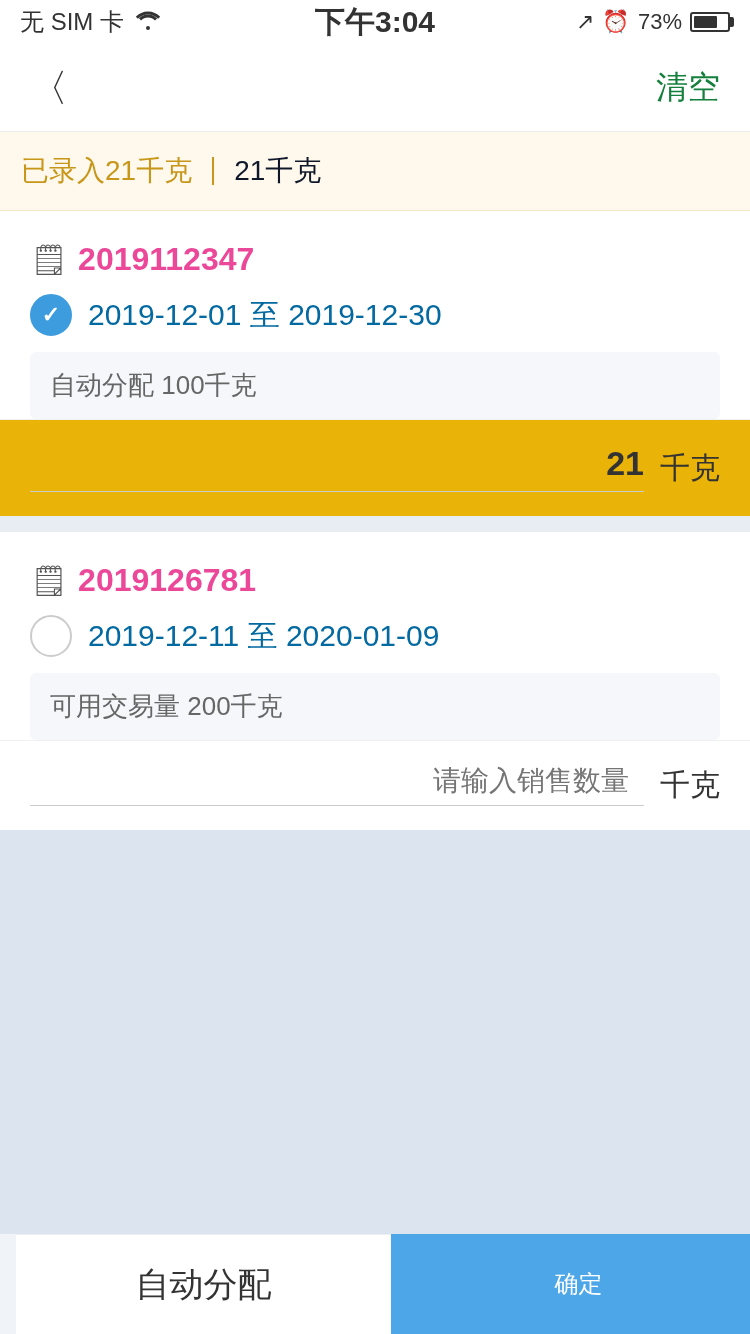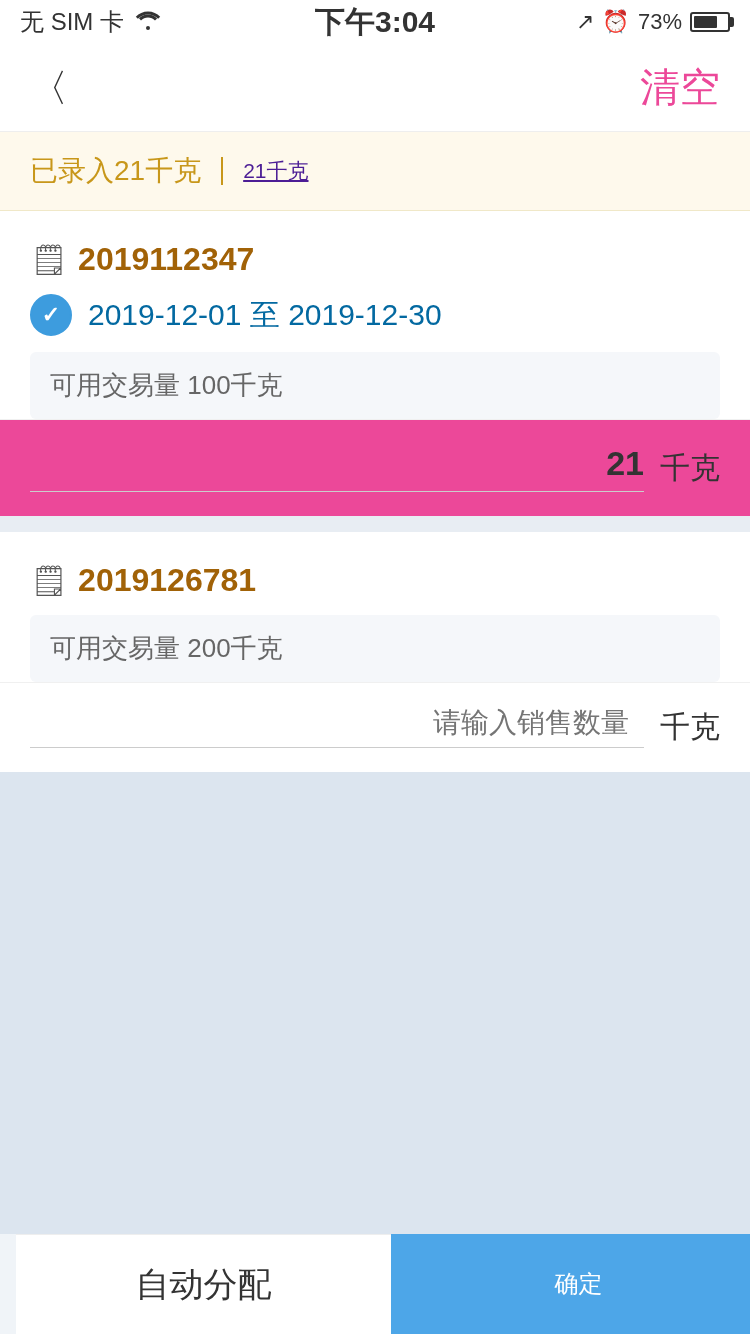--- a/index.html
+++ b/index.html
@@ -85,48 +85,47 @@
       color: #333;
       font-weight: 300;
       line-height: 1;
     }
     .nav-title {
       font-size: 36px;
       font-weight: 600;
       color: #333;
     }
     .nav-clear {
-      font-size: 40px;
-      color: #ec4899;
+      font-size: 32px;
+      color: #15803d;
     }
 
     
     .summary-bar {
       background: #fef9ec;
-      padding: 20px 30px;
+      padding: 20px 21px;
       display: flex;
       align-items: center;
       gap: 20px;
       border-bottom: 1px solid #f0e8c8;
     }
     .summary-label {
       font-size: 28px;
       color: #c8971a;
       font-weight: 500;
     }
     .summary-divider {
       width: 2px;
       height: 28px;
       background: #c8971a;
     }
     .summary-value {
-      font-size: 21px;
-      color: #4c1d95;
-      font-weight: 500;
-      text-decoration: underline;
+      font-size: 28px;
+      color: #0f172a;
+      font-weight: 500;
     }
 
     
     .batch-card {
       background: #fff;
       margin-bottom: 0;
       padding: 30px 30px 0 30px;
     }
 
     .batch-header {
@@ -135,21 +134,21 @@
       gap: 10px;
       margin-bottom: 16px;
     }
     .batch-id-icon {
       font-size: 30px;
       color: #555;
     }
     .batch-id {
       font-size: 32px;
       font-weight: 600;
-      color: #a16207;
+      color: #ec4899;
     }
 
     .batch-date-row {
       display: flex;
       align-items: center;
       gap: 16px;
       margin-bottom: 16px;
     }
     .radio-circle {
       width: 42px;
@@ -185,21 +184,21 @@
       color: #666;
       margin-bottom: 0;
     }
 
     
     .quantity-row {
       display: flex;
       align-items: center;
       justify-content: flex-end;
       padding: 24px 30px;
-      background: #ec4899;
+      background: #eab308;
       border-top: 1px solid #f0f0f0;
       gap: 16px;
     }
     .quantity-value-static {
       font-size: 34px;
       font-weight: 600;
       color: #333;
     }
     .quantity-unit {
       font-size: 30px;
@@ -320,37 +319,41 @@
 
   <div class="batch-card">
     <div class="batch-header">
       <span class="batch-id-icon">🗒</span>
       <span class="batch-id">2019112347</span>
     </div>
     <div class="batch-date-row">
       <div class="radio-circle checked"></div>
       <span class="batch-date">2019-12-01 至 2019-12-30</span>
     </div>
-    <div class="batch-available">可用交易量 100千克</div>
+    <div class="batch-available">自动分配 100千克</div>
   </div>
 
   <div class="quantity-row">
     <div style="display:flex;align-items:flex-end;gap:10px;border-bottom:1.5px solid #ccc;padding-bottom:8px;justify-content:flex-end;flex:1;">
       <span class="quantity-value-static">21</span>
     </div>
     <span class="quantity-unit">千克</span>
   </div>
 
   <div class="section-divider"></div>
 
   <div class="batch-card">
     <div class="batch-header">
       <span class="batch-id-icon">🗒</span>
       <span class="batch-id">2019126781</span>
     </div>
+    <div class="batch-date-row">
+      <div class="radio-circle"></div>
+      <span class="batch-date">2019-12-11 至 2020-01-09</span>
+    </div>
     <div class="batch-available">可用交易量 200千克</div>
   </div>
 
   <div class="placeholder-input-wrap">
     <input class="placeholder-input" type="number" style="font-size: 28px; color: rgb(187, 187, 187); text-align: right; flex: 1 1 0%; border-top: none; border-right: none; border-left: none; border-image: initial; outline: none; background: transparent; border-bottom: 1.5px solid rgb(204, 204, 204); padding-bottom: 8px;" placeholder="请输入销售数量">
     <span class="placeholder-unit">千克</span>
   </div>
 
   <div class="empty-area"></div>
 

